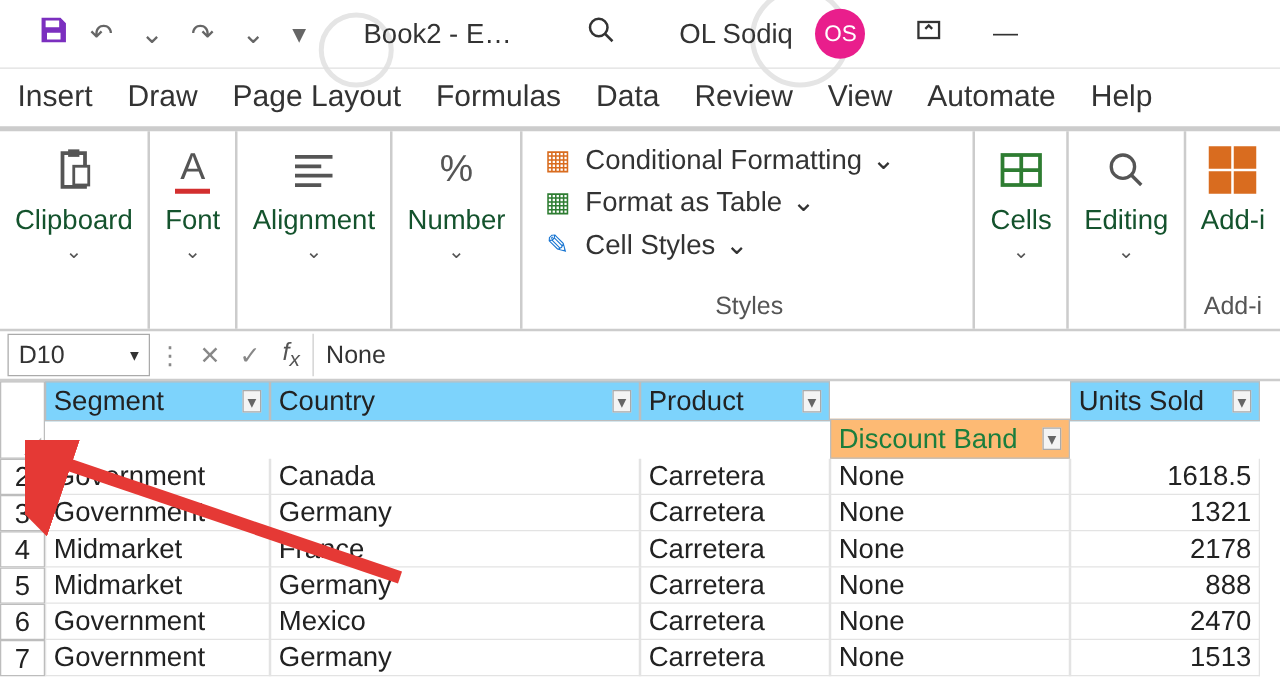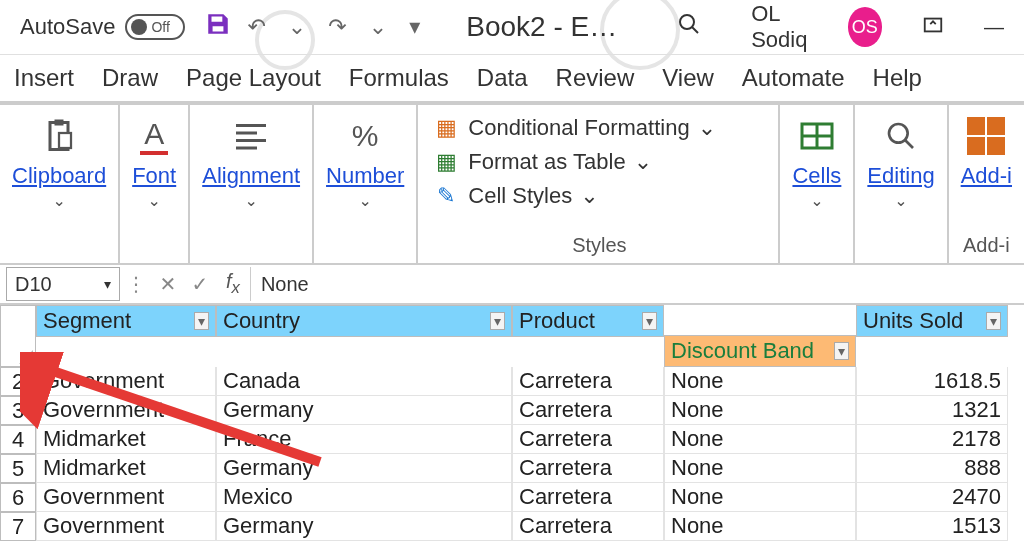--- a/index.html
+++ b/index.html
@@ -6,42 +6,42 @@
   body { background: #fff; width: 1024px; height: 547px; overflow: hidden; position: relative; }
 
   
   .titlebar { height: 55px; display: flex; align-items: center; padding: 0 20px; border-bottom: 1px solid #e0e0e0; gap: 10px; }
   .autosave { font-size: 22px; color: #333; display: flex; align-items: center; gap: 10px; }
   .toggle { width: 60px; height: 26px; border: 2px solid #555; border-radius: 14px; display: flex; align-items: center; padding: 0 4px; gap: 4px; }
   .toggle-knob { width: 16px; height: 16px; background: #555; border-radius: 50%; }
   .toggle-off { font-size: 14px; color: #555; }
   .save-icon { color: #7b2fbf; font-size: 26px; margin-left: 10px; }
   .undo, .redo, .arrow-down { color: #666; font-size: 22px; margin: 0 6px; }
-  .doc-title { font-size: 28px; color: #333; margin-left: 30px; flex: 0 0 auto; }
+  .doc-title { font-size: 22px; color: #333; margin-left: 30px; flex: 0 0 auto; }
   .search-icon { color: #333; font-size: 24px; margin-left: 50px; }
   .user-name { font-size: 22px; color: #333; margin-left: 40px; }
   .avatar { width: 40px; height: 40px; border-radius: 50%; background: #e91e8c; color: #fff; display: flex; align-items: center; justify-content: center; font-size: 18px; margin-left: 8px; }
   .window-btn { font-size: 20px; color: #333; margin-left: 30px; }
 
   
   .bg-circle { position: absolute; border: 4px solid #e5e5e5; border-radius: 50%; z-index: -1; }
 
   
   .tabs { height: 50px; display: flex; align-items: stretch; border-bottom: 4px solid #ccc; }
   .tab { padding: 6px 14px; font-size: 24px; color: #333; display: flex; align-items: center; cursor: pointer; }
   .tab.file { background: #1a7e3d; color: #fff; padding: 6px 26px; }
   .tab.active { position: relative; }
   .tab.active::after { content: ""; position: absolute; bottom: -4px; left: 8px; right: 8px; height: 5px; background: #1a7e3d; }
 
   
   .ribbon { height: 160px; display: flex; border-bottom: 2px solid #ccc; }
   .rgroup { border-right: 2px solid #ccc; display: flex; flex-direction: column; align-items: center; justify-content: flex-start; padding: 6px 12px 2px 12px; }
   .rgroup.big { padding-top: 10px; }
   .rgroup .icon { font-size: 32px; color: #555; height: 42px; display:flex; align-items:center; }
-  .rgroup .label { font-size: 22px; color: #1d4ed8; margin-top: 6px; text-align: center; text-decoration: underline; }
+  .rgroup .label { font-size: 22px; color: #14532d; margin-top: 6px; text-align: center; }
   .rgroup .chev { font-size: 16px; color: #555; margin-top: 2px; }
   .rgroup.styles { flex: 1; align-items: flex-start; padding-left: 14px; }
   .styles-item { display: flex; align-items: center; gap: 8px; font-size: 22px; color: #333; margin: 4px 0; }
   .styles-icon { width: 28px; display: inline-flex; justify-content: center; font-size: 22px; }
   .cf { color: #d96c1f; }
   .fat { color: #2e7d32; }
   .cs { color: #1976d2; }
   .group-caption { font-size: 20px; color: #555; margin-top: auto; align-self: center; padding-bottom: 4px; }
   .rgroup.addins { border-right: none; }
   .addins-icon { display: grid; grid-template-columns: 18px 18px; grid-template-rows: 18px 18px; gap: 2px; }
@@ -68,27 +68,20 @@
   
   .arrow-svg { position: absolute; left: 20px; top: 352px; pointer-events: none; }
 </style>
 </head>
 <body>
 
 <div class="bg-circle" style="width:60px;height:60px;left:255px;top:10px;"></div>
 <div class="bg-circle" style="width:80px;height:80px;left:600px;top:-10px;"></div>
 
 <div class="titlebar">
-  <div class="autosave">
-    <span>AutoSave</span>
-    <div class="toggle">
-      <div class="toggle-knob"></div>
-      <span class="toggle-off">Off</span>
-    </div>
-  </div>
   <span class="save-icon">
     <svg width="26" height="26" viewBox="0 0 24 24">
         <path fill="#7b2fbf" d="M3 3h14l4 4v14H3V3zm3 2v5h10V5H6zm1 9v5h10v-5H7z"></path>
       </svg>
   </span>
   <span class="undo">↶</span>
   <span class="arrow-down">⌄</span>
   <span class="redo">↷</span>
   <span class="arrow-down">⌄</span>
   <span class="arrow-down">▾</span>

